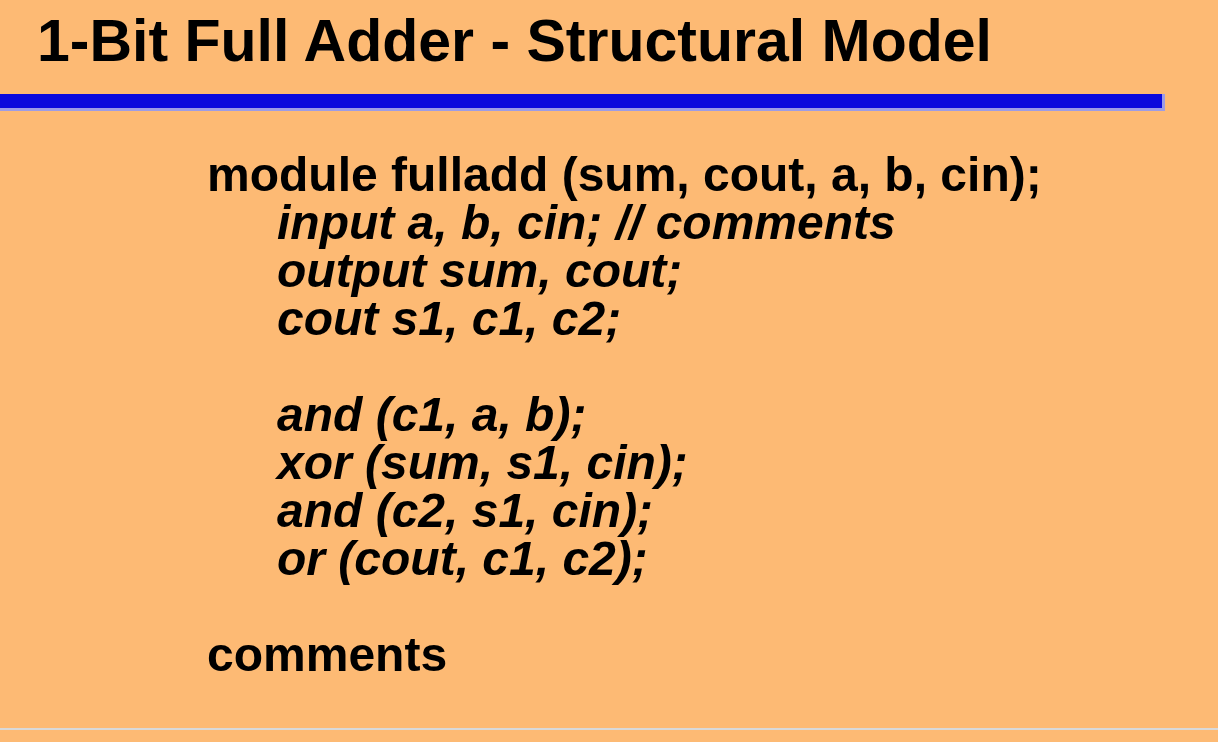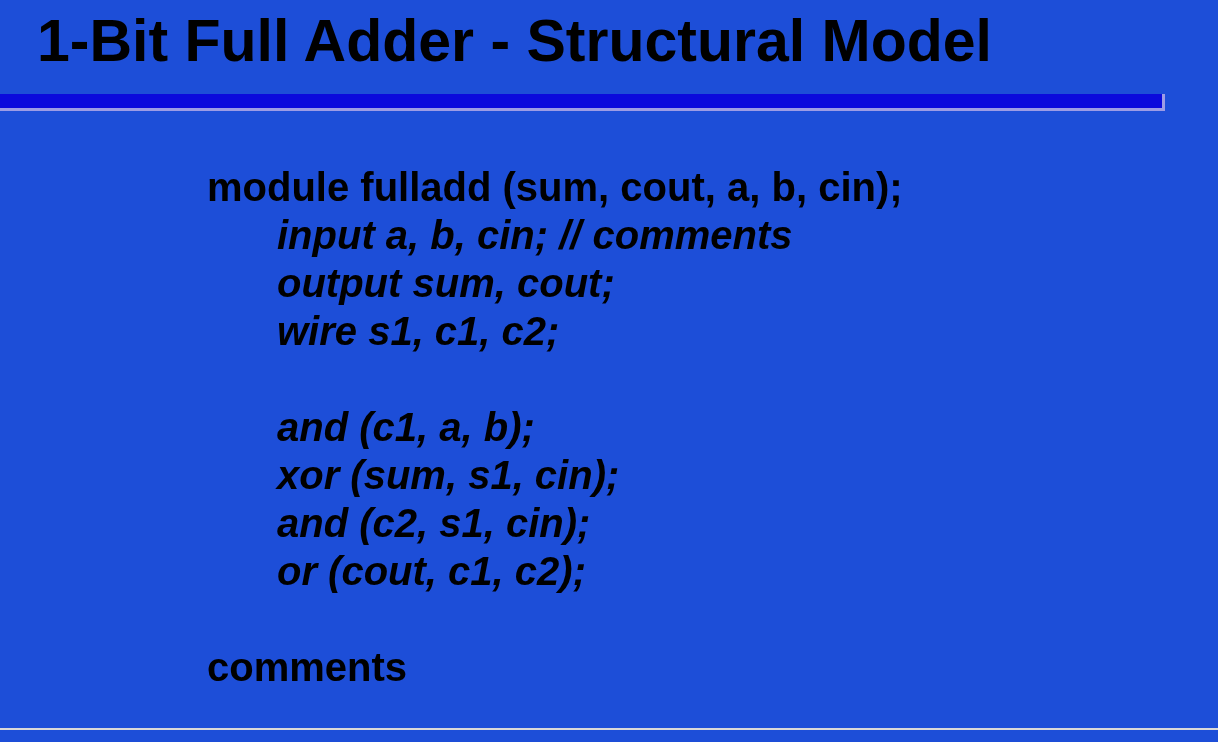--- a/index.html
+++ b/index.html
@@ -10,21 +10,21 @@
   body {
     width: 1218px;
     height: 742px;
     position: relative;
     overflow: hidden;
     font-family: "Liberation Sans", sans-serif;
   }
   .slide {
     position: absolute;
     inset: 0;
-    background: #1d4ed8;
+    background: #fdba74;
     padding-left: 8px;
   }
   .title {
     position: absolute;
     left: 37px;
     top: 12px;
     margin: 0;
     font-size: 59px;
     line-height: 1;
     font-weight: 700;
@@ -38,22 +38,22 @@
     top: 94px;
     width: 1162px;
     height: 14px;
     background: #0b0adc;
     border-right: 3px solid #9d9ce5;
     border-bottom: 3px solid #9d9ce5;
   }
   .code {
     position: absolute;
     left: 207px;
-    top: 163px;
-    font-size: 40px;
+    top: 151px;
+    font-size: 48px;
     font-weight: 700;
     color: #000000;
   }
   .code-line {
     height: 48px;
     line-height: 48px;
     white-space: pre;
   }
   .code-line.ind {
     padding-left: 70px;
@@ -72,21 +72,21 @@
 <body>
 
 <div class="slide">
   <h1 class="title">1-Bit Full Adder - Structural Model</h1>
   <div class="accent-bar"></div>
 
   <div class="code">
     <div class="code-line">module fulladd (sum, cout, a, b, cin);</div>
     <div class="code-line ind">input a, b, cin; // comments</div>
     <div class="code-line ind">output sum, cout;</div>
-    <div class="code-line ind">wire s1, c1, c2;</div>
+    <div class="code-line ind">cout s1, c1, c2;</div>
     <div class="code-line"></div>
     <div class="code-line ind">and (c1, a, b);</div>
     <div class="code-line ind">xor (sum, s1, cin);</div>
     <div class="code-line ind">and (c2, s1, cin);</div>
     <div class="code-line ind">or (cout, c1, c2);</div>
     <div class="code-line"></div>
     <div class="code-line">comments</div>
   </div>
 
   <div class="bottom-rule"></div>

